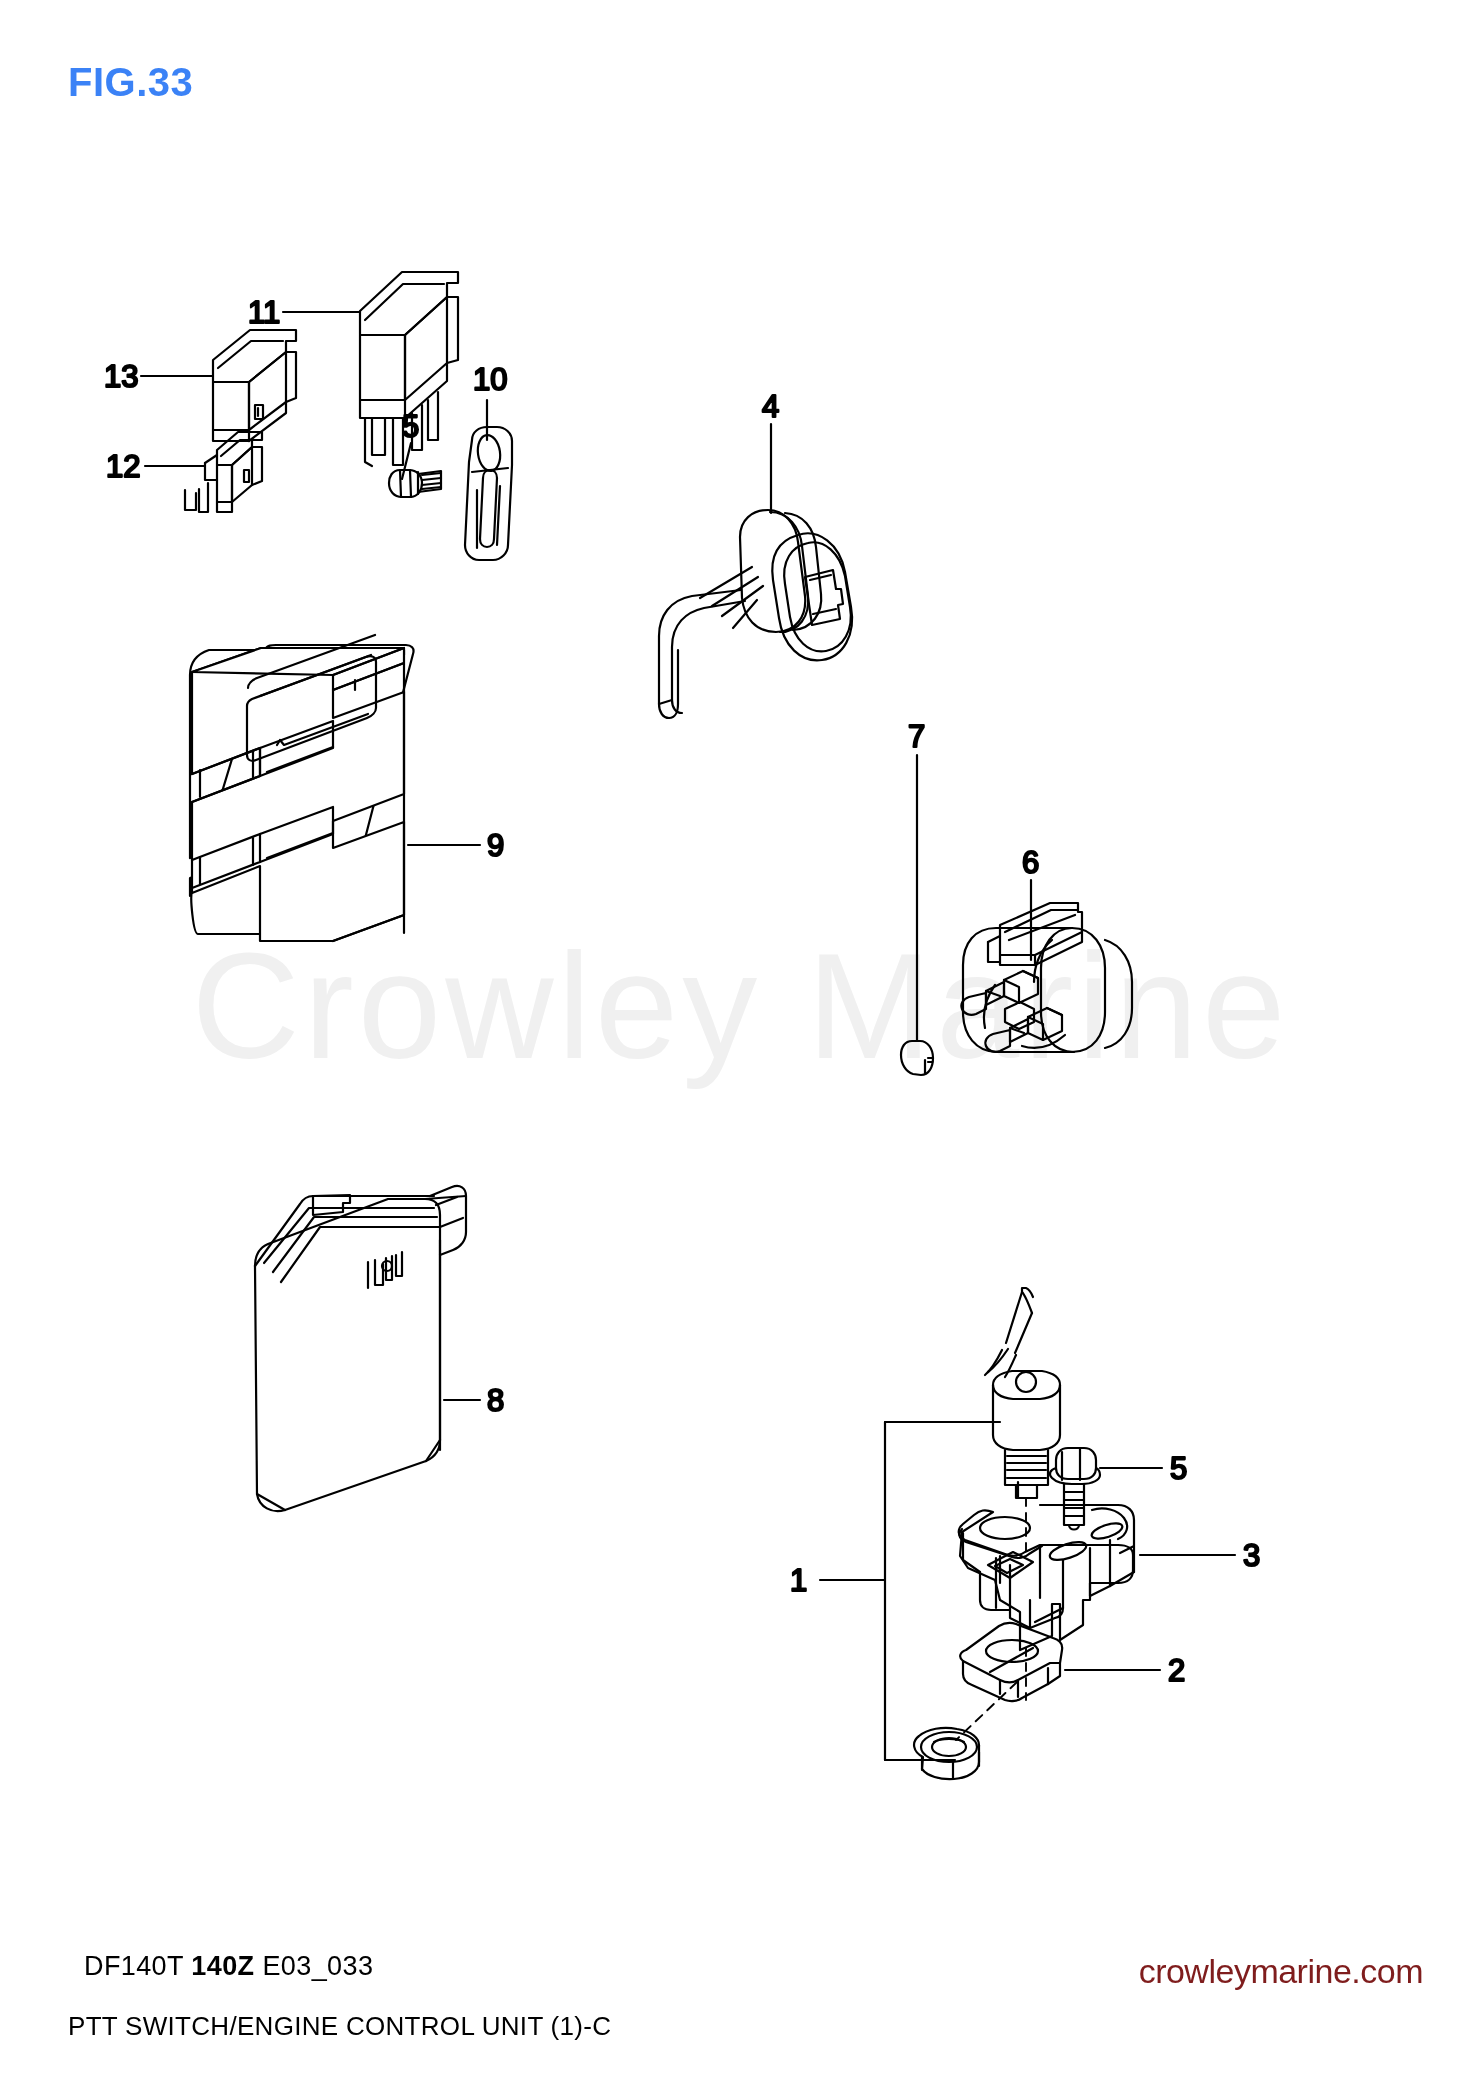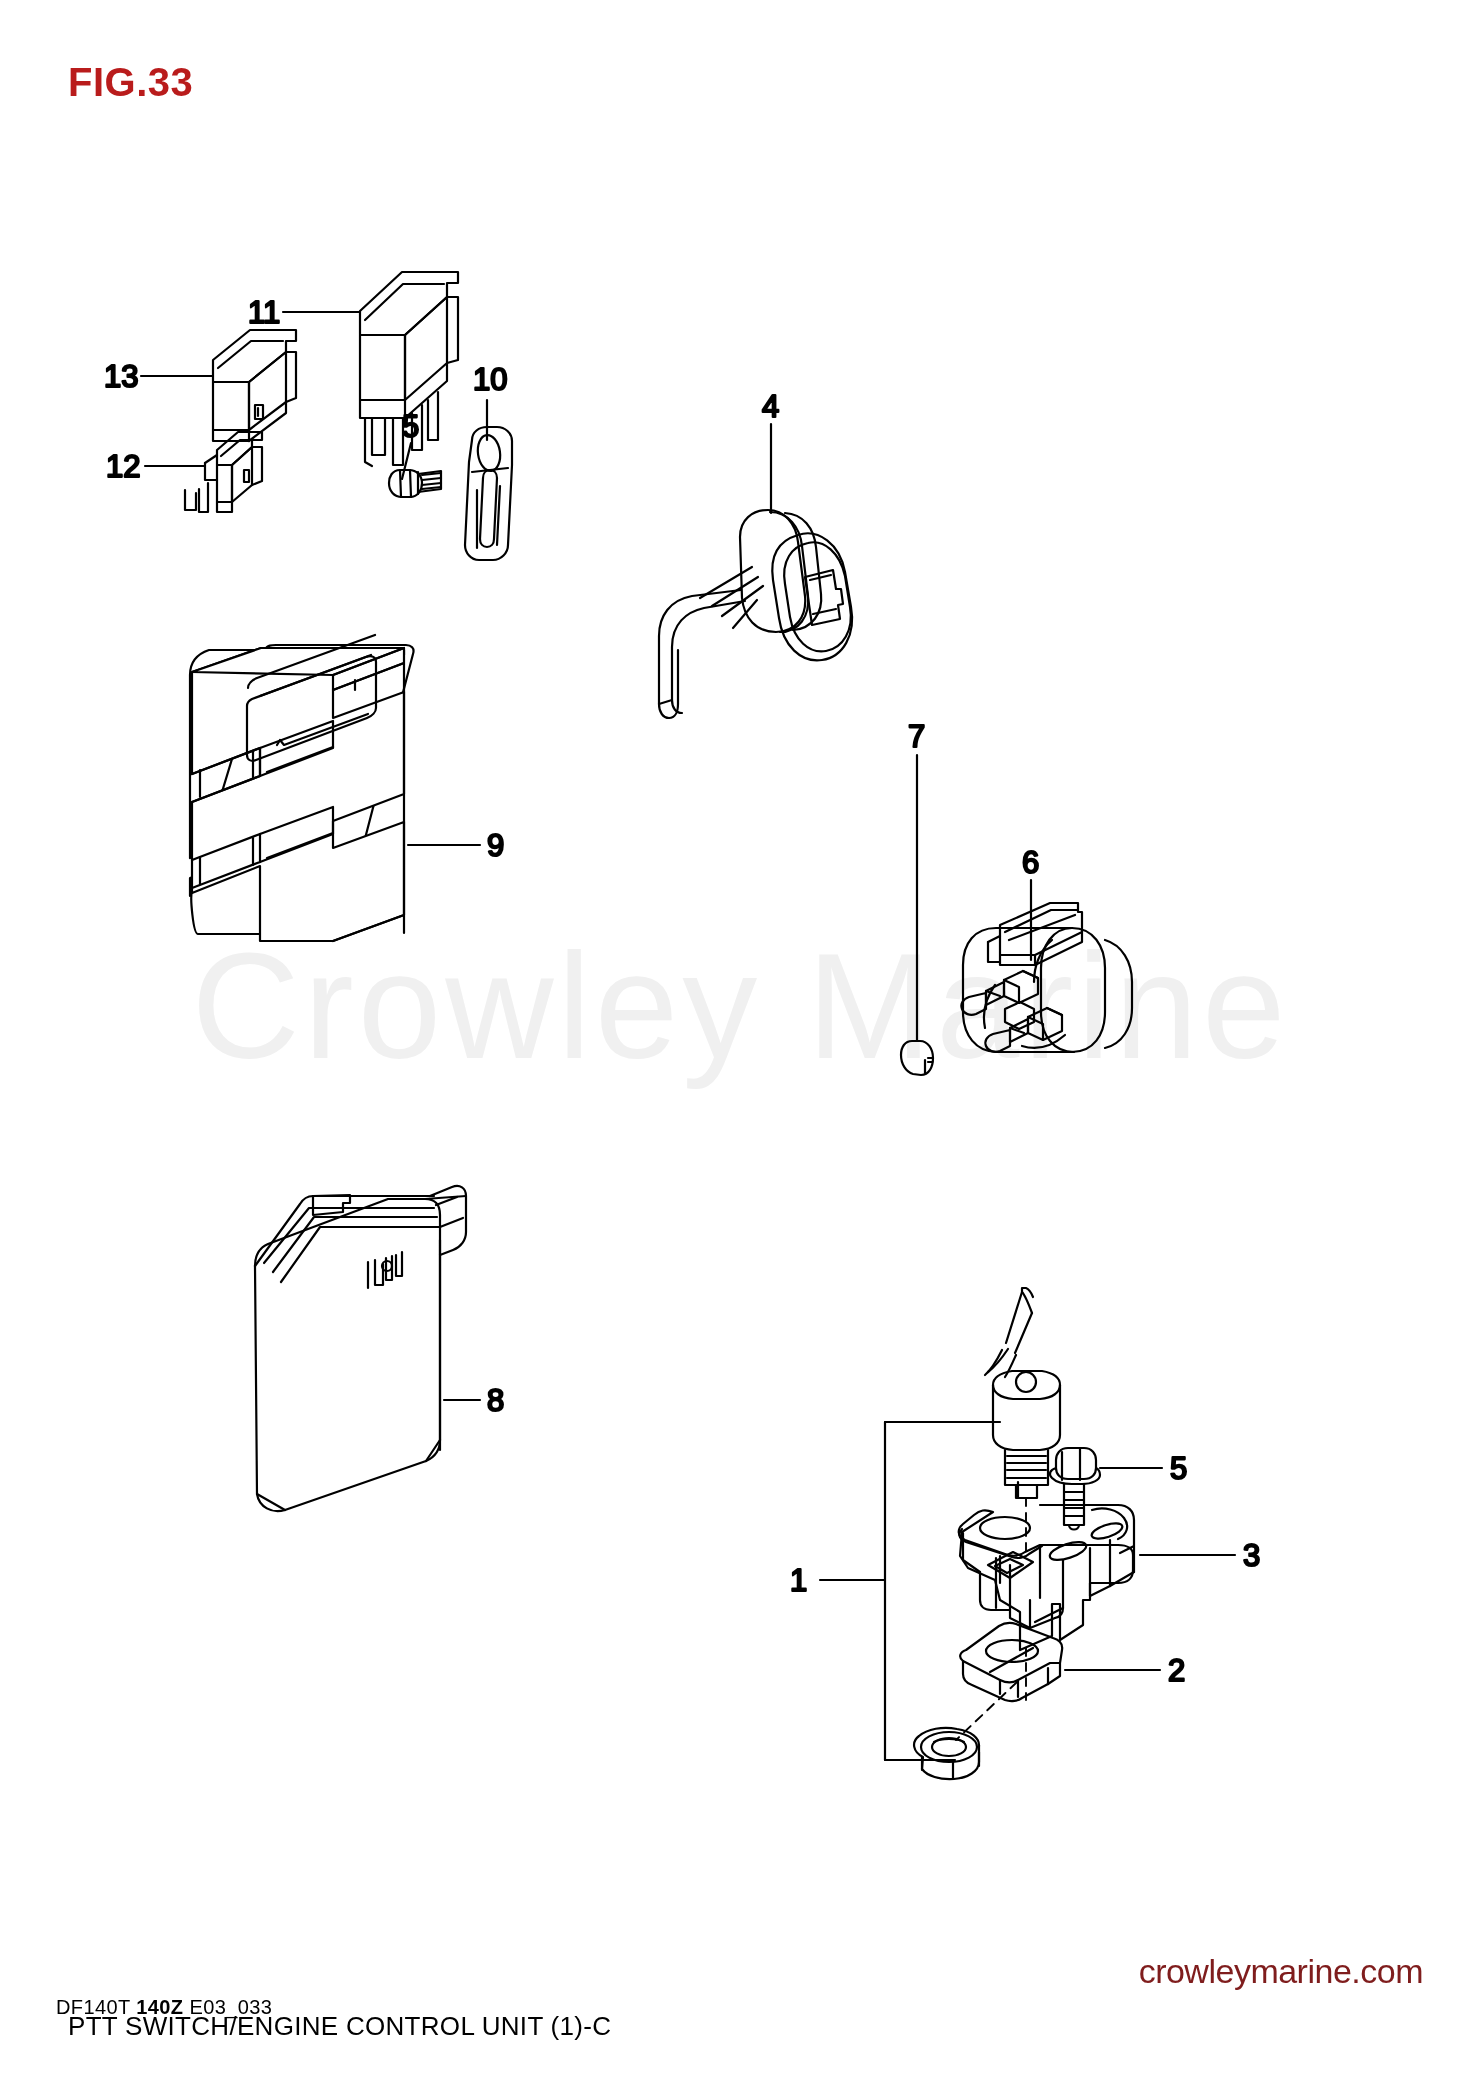--- a/index.html
+++ b/index.html
@@ -21,21 +21,21 @@
   }
   
   #fig-title {
     position: absolute;
     left: 68px;
     top: 62px;
     font-size: 40px;
     font-weight: bold;
     letter-spacing: 0.5px;
     line-height: 1;
-    color: #b91c1c;
+    color: #3b82f6;
   }
   
   #watermark {
     position: absolute;
     left: 0;
     top: 920px;
     width: 1481px;
     text-align: center;
     font-size: 150px;
     letter-spacing: 4px;
@@ -51,26 +51,25 @@
     position: absolute;
     left: 0;
     top: 0;
     width: 1481px;
     height: 2098px;
     z-index: 2;
   }
   
   #footer-model {
     position: absolute;
-    left: 56px;
+    left: 84px;
     top: 1951px;
-    font-size: 20px;
+    font-size: 27px;
     letter-spacing: 0.4px;
     white-space: nowrap;
-    margin-top: 45px;
   }
   #footer-model .bold { font-weight: bold; }
   #footer-caption {
     position: absolute;
     left: 68px;
     top: 1995px;
     font-size: 26px;
     letter-spacing: 0.3px;
     white-space: nowrap;
     margin-top: 16px;

